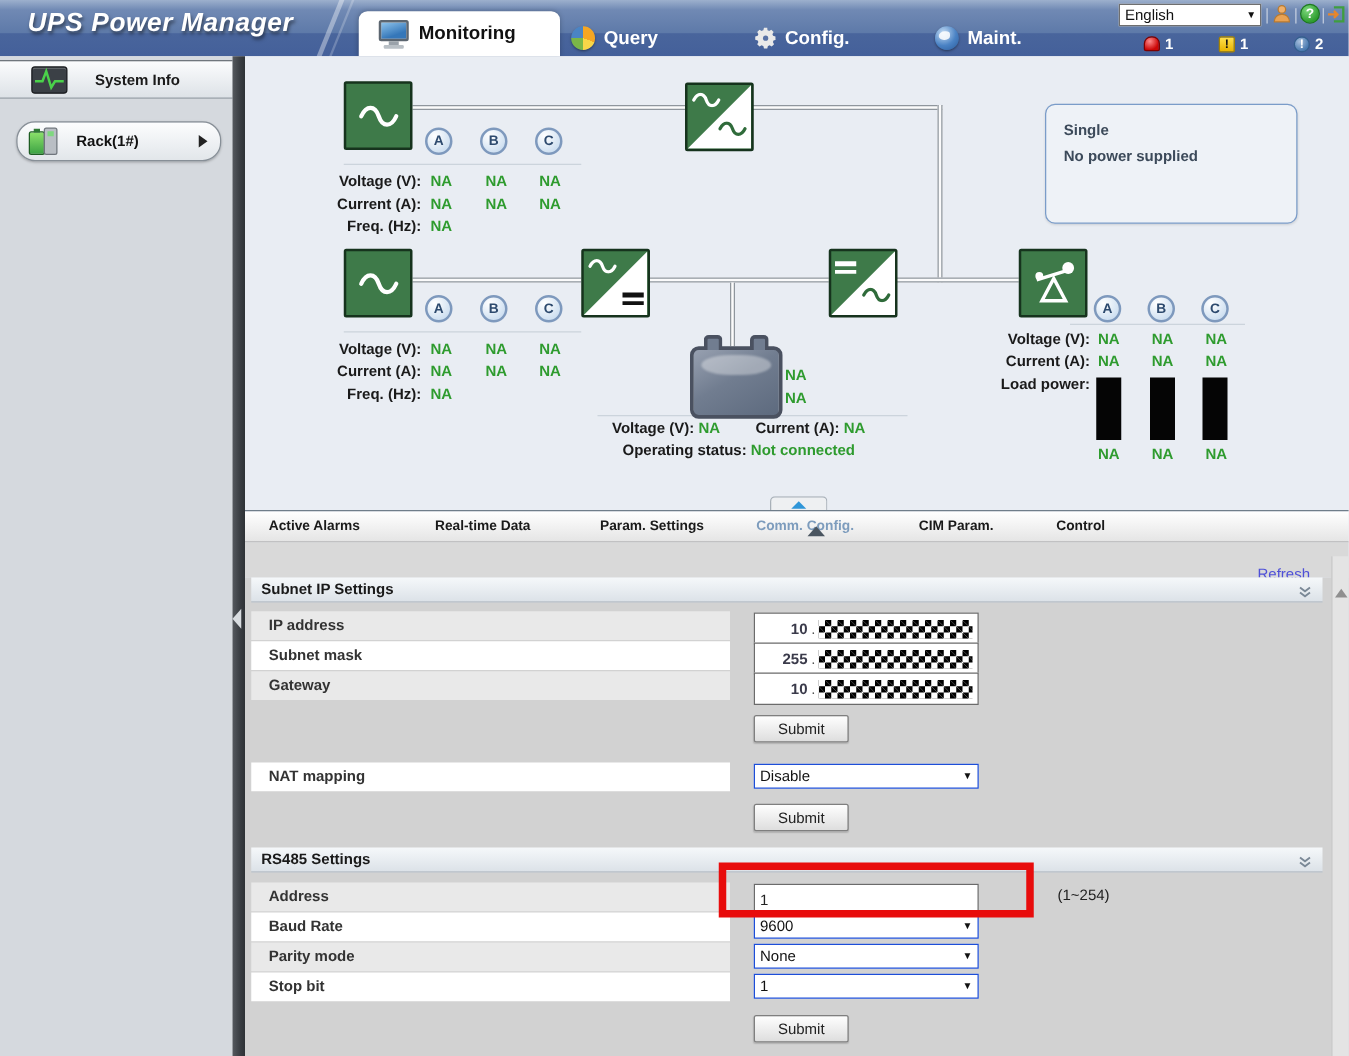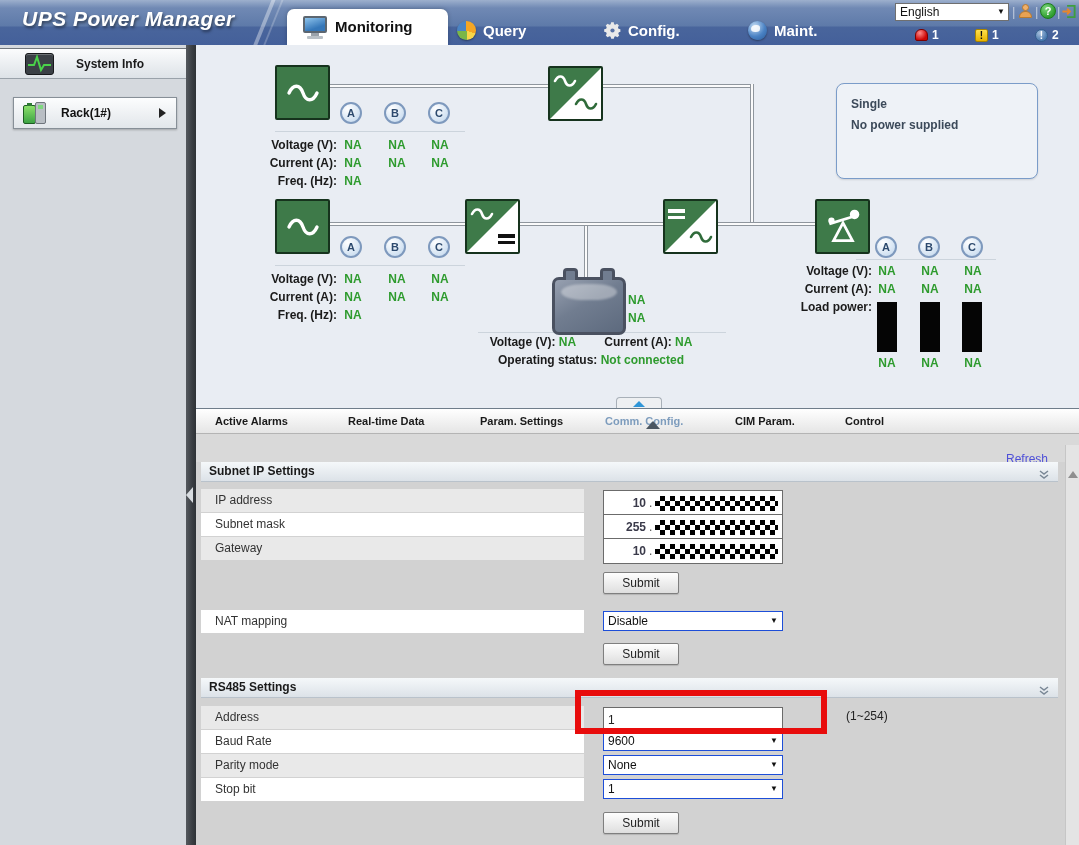--- a/index.html
+++ b/index.html
@@ -65,21 +65,21 @@
   
   .sidebar { position:absolute; left:0; top:45px; width:186px; height:800px; background:#d5d9de; }
   .sysinfo-row { position:absolute; left:0; top:3px; width:186px; height:31px;
     background:linear-gradient(#fbfcfd,#dde2e7); border-top:1px solid #70767d;
     border-bottom:1px solid #9aa2aa; cursor:pointer; }
   .sysinfo-icon { position:absolute; left:25px; top:4px; width:29px; height:22px; background:#3b4046;
     border:1px solid #17191c; border-radius:3px; box-shadow:inset 0 1px 0 rgba(255,255,255,.25); }
   .sysinfo-label { position:absolute; left:76px; top:0; line-height:30px; font-size:12px;
     font-weight:bold; color:#1a1a1a; }
   .rack-btn { position:absolute; left:13px; top:52px; width:164px; height:32px;
-    background:linear-gradient(#fcfdfe,#e2e6ea); border:1px solid #878f97; border-radius:0;
+    background:linear-gradient(#fcfdfe,#e2e6ea); border:1px solid #878f97; border-radius:15px;
     box-shadow:0 1px 2px rgba(0,0,0,.25); cursor:pointer; }
   .rack-icon { position:absolute; left:9px; top:4px; width:24px; height:23px; }
   .rack-batt { position:absolute; left:0; top:3px; width:13px; height:19px; border:1px solid #1d5c22;
     border-radius:2px; background:linear-gradient(#8be06a,#3da344); }
   .rack-batt::before { content:""; position:absolute; left:3px; top:-3px; width:5px; height:3px;
     background:#2f7a35; }
   .rack-dev { position:absolute; left:12px; top:0px; width:11px; height:22px; background:#b9bec4;
     border:1px solid #6f757c; border-radius:2px; }
   .rack-dev::before { content:""; position:absolute; left:2px; top:2px; width:5px; height:4px; background:#7fd87f; }
   .rack-label { position:absolute; left:47px; top:0; line-height:30px; font-size:12px; font-weight:bold; color:#111; }
@@ -155,21 +155,21 @@
   .refresh-bar { position:absolute; left:0; top:389px; width:883px; height:28px; background:#d9d9d9; }
   .refresh-link { position:absolute; right:31px; top:18px; font-size:12px; color:#4f50d8; cursor:pointer; }
 
   
   .content { position:absolute; left:0; top:417px; width:883px; height:383px; background:#d2d2d2; }
   .sec-header { position:absolute; left:5px; width:857px; height:20px;
     background:linear-gradient(#f5f8fa,#dce2e8); border-bottom:1px solid #b9c2cb; }
   .sec-title { position:absolute; left:8px; top:0; line-height:19px; font-size:12px; font-weight:bold; color:#1a1a1a; }
   .chevron2 { position:absolute; right:8px; top:4px; cursor:pointer; }
   .row-label { position:absolute; left:5px; width:383px; height:23px; line-height:23px;
-    padding-left:14px; font-size:12px; font-weight:normal; color:#333; }
+    padding-left:14px; font-size:12px; font-weight:bold; color:#333; }
   .row-gray { background:#e9e9e9; }
   .row-white { background:#ffffff; }
   .fld { position:absolute; left:407px; width:180px; height:20px; background:#fff;
     border:1px solid #6b6b6b; display:flex; align-items:center; padding:12px 2px; font-size:12px; color:#222; }
   .fld .num { width:40px; text-align:right; font-weight:bold; color:#3a3a4a; }
   .fld .dot { margin:0 3px; color:#555; }
   .redact { flex:1; height:15px; margin-right:2px; background-color:#fff;
     background-image:
       linear-gradient(45deg,#000 25%,transparent 25%,transparent 75%,#000 75%),
       linear-gradient(45deg,#000 25%,#fff 25%,#fff 75%,#000 75%);

